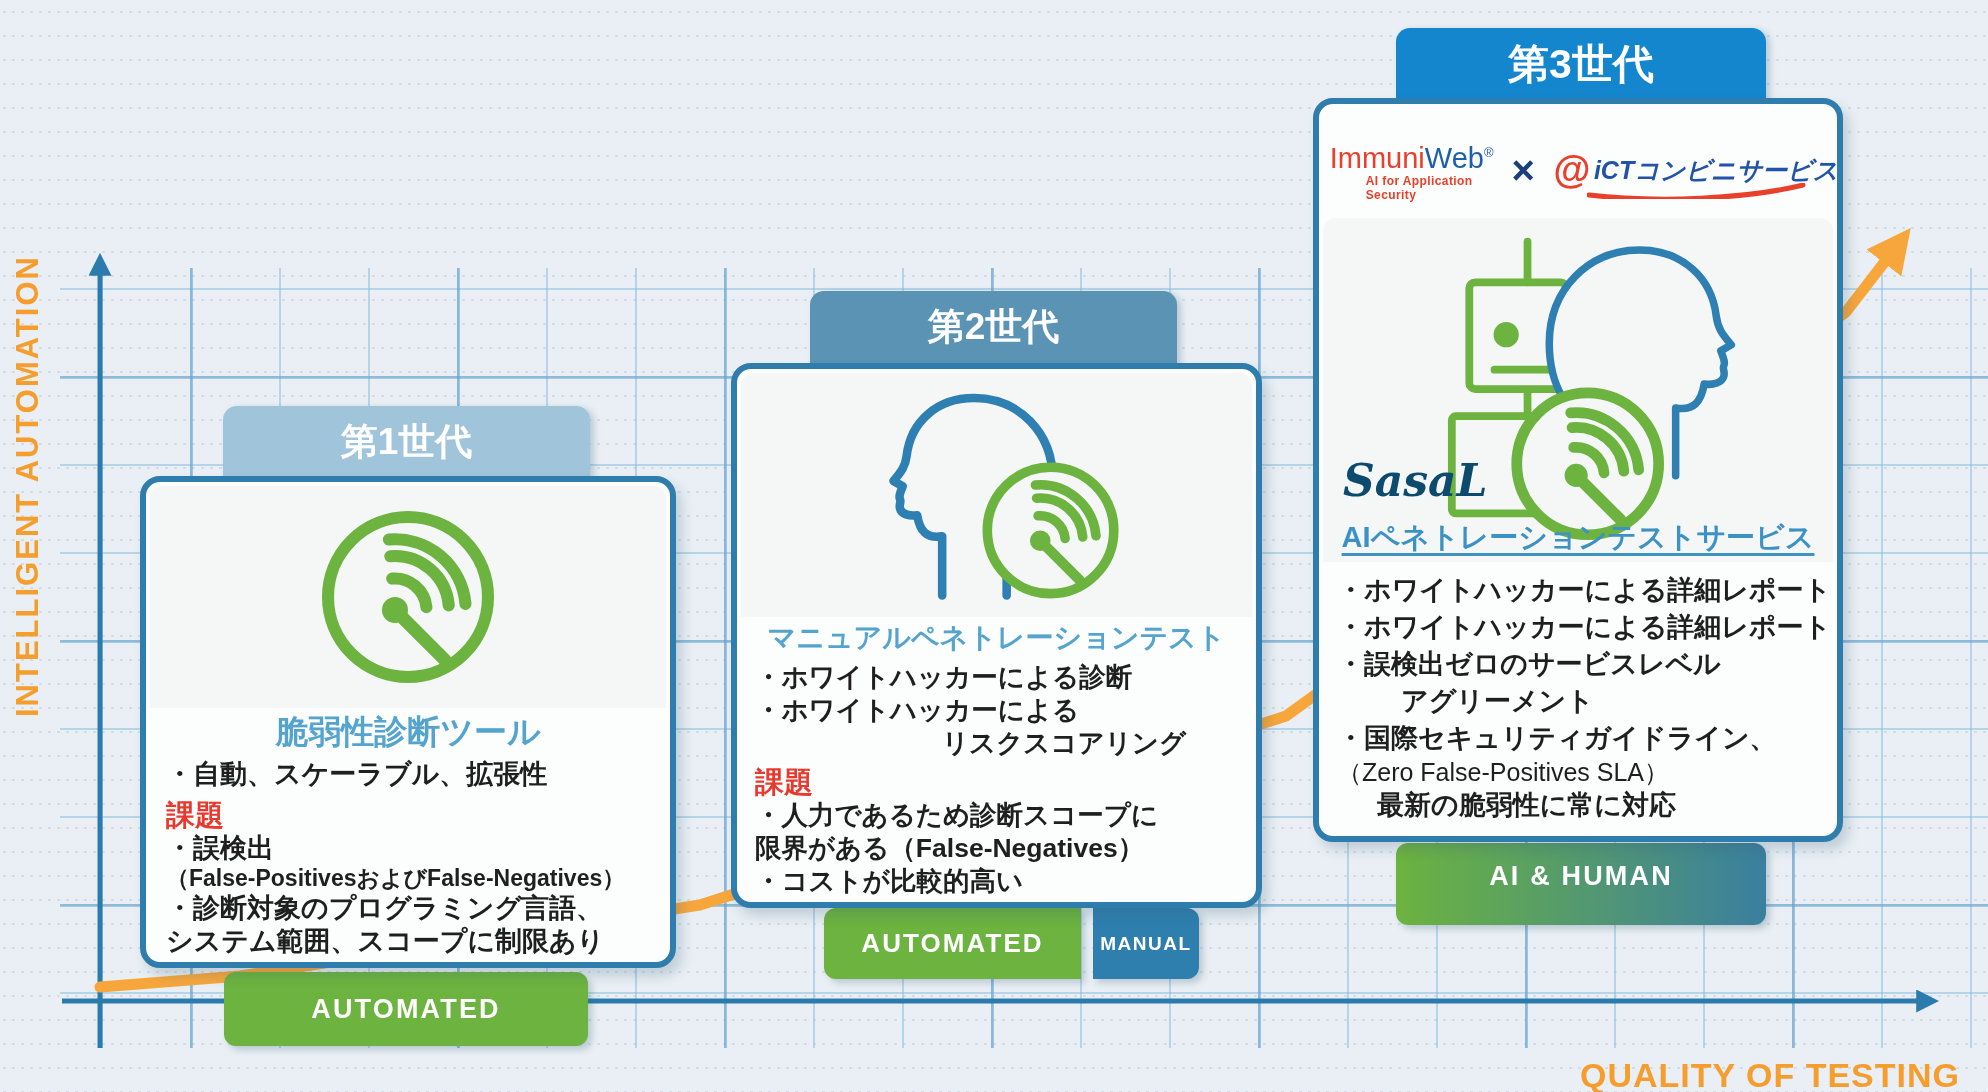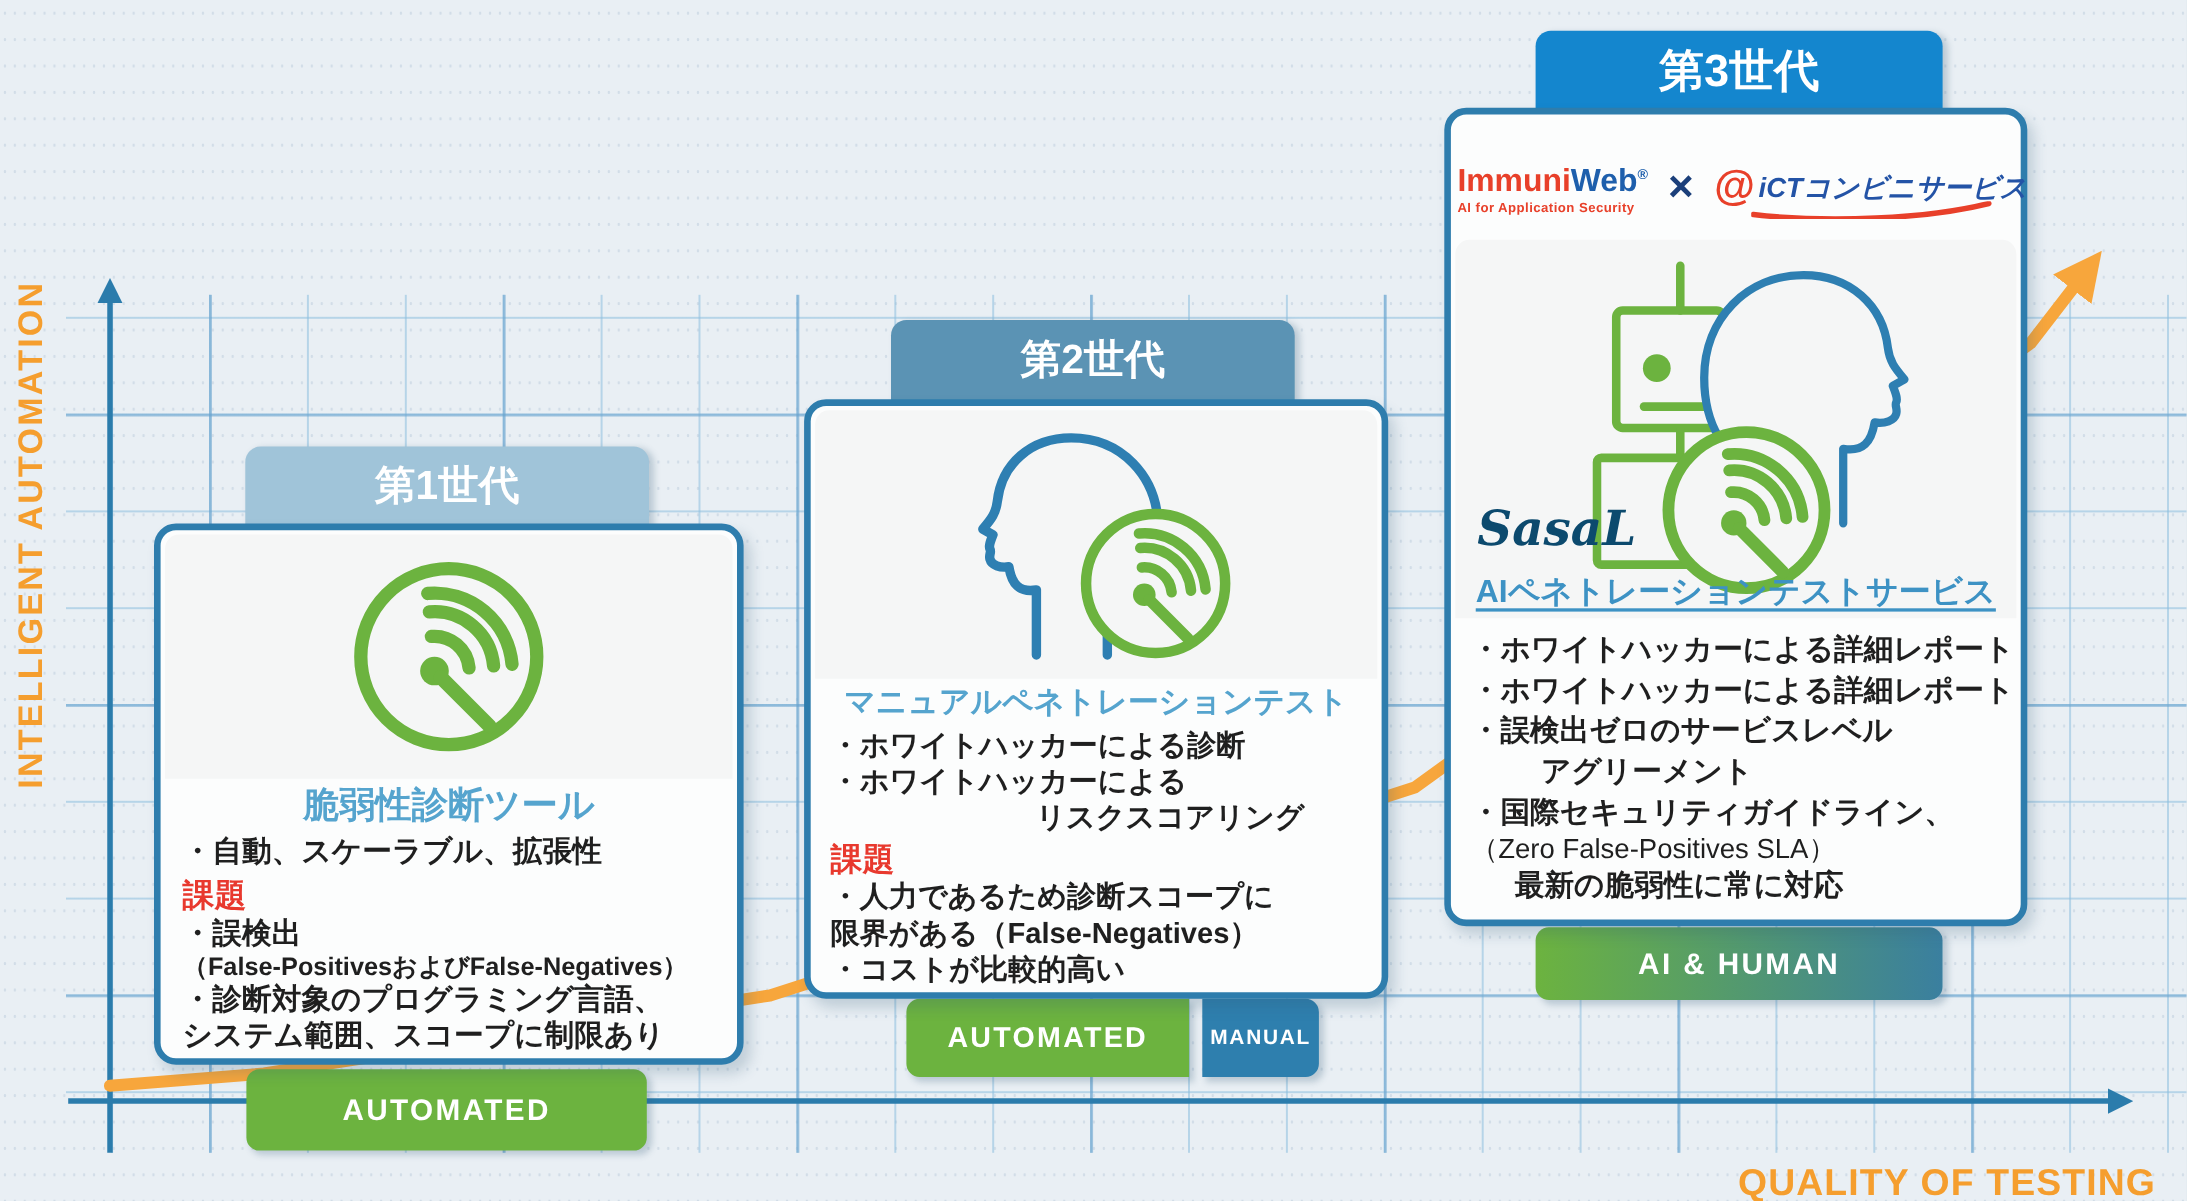--- a/index.html
+++ b/index.html
@@ -58,24 +58,24 @@
   .small-ln { font-size:23px; }
   .tag {
     position:absolute; z-index:2; color:#fff; font-weight:800; text-align:center;
     letter-spacing:.08em; box-shadow:4px 4px 6px rgba(50,90,120,.25);
   }
   
   .logo-row {
     position:absolute; left:10px; right:10px; top:24px; height:84px; z-index:5;
     display:flex; align-items:center; justify-content:center; gap:12px;
   }
-  .iw-text-line { font-size:29px; font-weight:700; line-height:30px; white-space:nowrap; }
+  .iw-text-line { font-size:29px; font-weight:400; line-height:30px; white-space:nowrap; }
   .iw-red { color:#E8402A; } .iw-blue { color:#1E5FAC; }
   .iw-reg { font-size:13px; vertical-align:super; color:#1E5FAC; }
-  .iw-tagline { font-size:12px; font-weight:700; color:#E8402A; letter-spacing:.4px; margin-top:2px; }
+  .iw-tagline { font-size:12px; font-weight:700; color:#E8402A; letter-spacing:.4px; margin-top:2px;margin-left:36px; }
   .logo-cross { font-size:40px; font-weight:800; color:#1B3F7A; padding:0 6px; }
   .ict-wrap { position:relative; display:flex; align-items:center; gap:4px; }
   .ict-at { color:#E8402A; font-size:38px; font-weight:800; font-style:italic; line-height:38px; }
   .ict-text { color:#2353A6; font-size:25px; font-weight:800; font-style:italic; white-space:nowrap; }
   .ict-swoosh { position:absolute; left:34px; right:-6px; bottom:-10px; height:16px; }
   .sasal {
     position:absolute; left:20px; bottom:56px; z-index:6;
     font-family:"DejaVu Serif", serif; font-style:italic; font-weight:700;
     font-size:44px; color:#0c4a6e;
   }
@@ -241,15 +241,15 @@
       <div class="ln">・ホワイトハッカーによる詳細レポート</div>
       <div class="ln">・ホワイトハッカーによる詳細レポート</div>
       <div class="ln">・誤検出ゼロのサービスレベル</div>
       <div class="ln indent-64">アグリーメント</div>
       <div class="ln">・国際セキュリティガイドライン、</div>
       <div class="ln sla-ln" style="line-height:30px;">（Zero False-Positives SLA）</div>
       <div class="ln indent-40">最新の脆弱性に常に対応</div>
     </div>
   </div>
 
-  <div class="tag" style="left:1396px; top:843px; width:370px; height:66px; background:linear-gradient(90deg,#6CB33F,#3A7F9F); border-radius:12px; font-size:27px; line-height:66px;">AI &amp; HUMAN</div>
+  <div class="tag" style="left:1396px; top:843px; width:370px; height:82px; background:linear-gradient(90deg,#6CB33F,#3A7F9F); border-radius:12px; font-size:27px; line-height:66px;">AI &amp; HUMAN</div>
 
 </div>
 
 </body></html>

